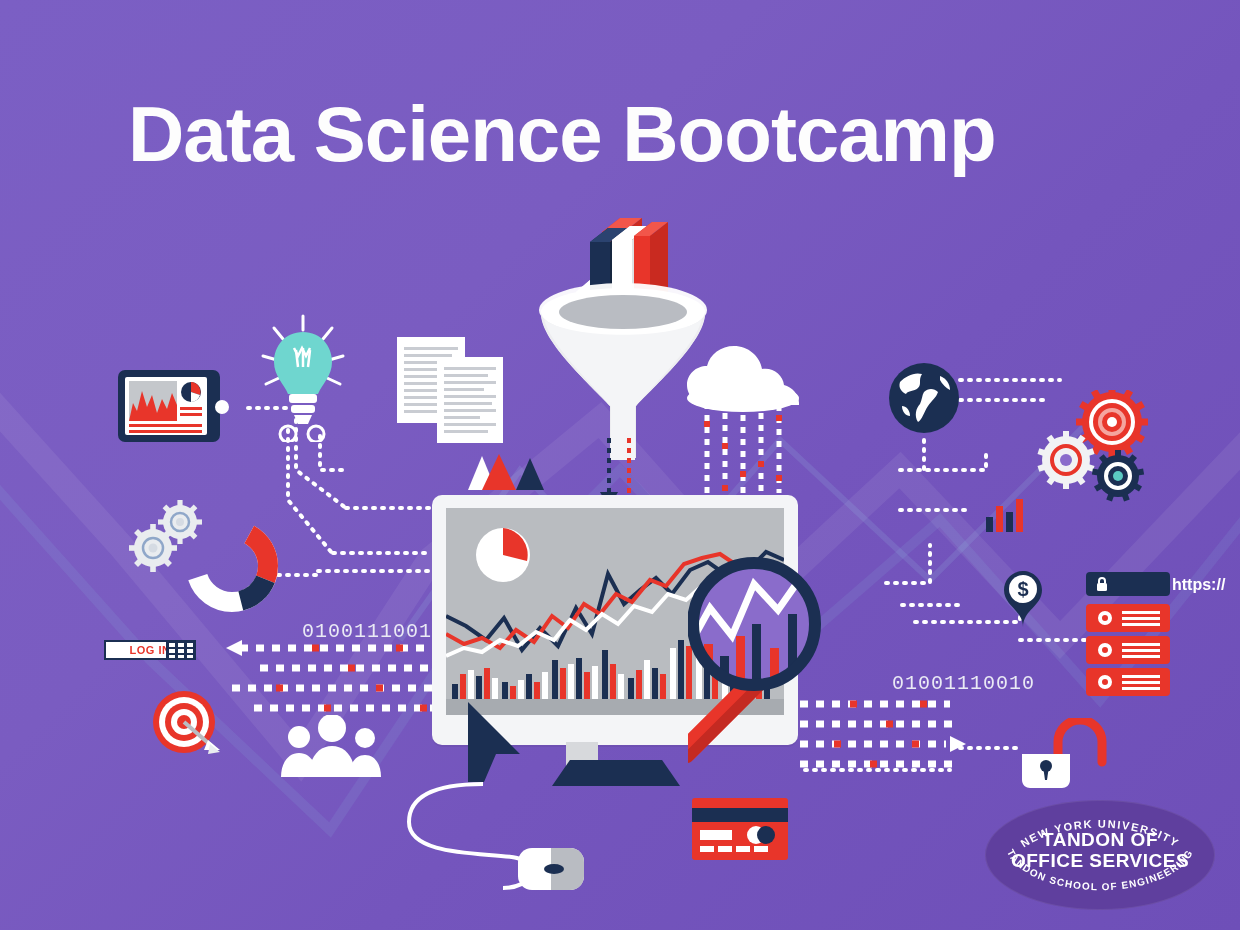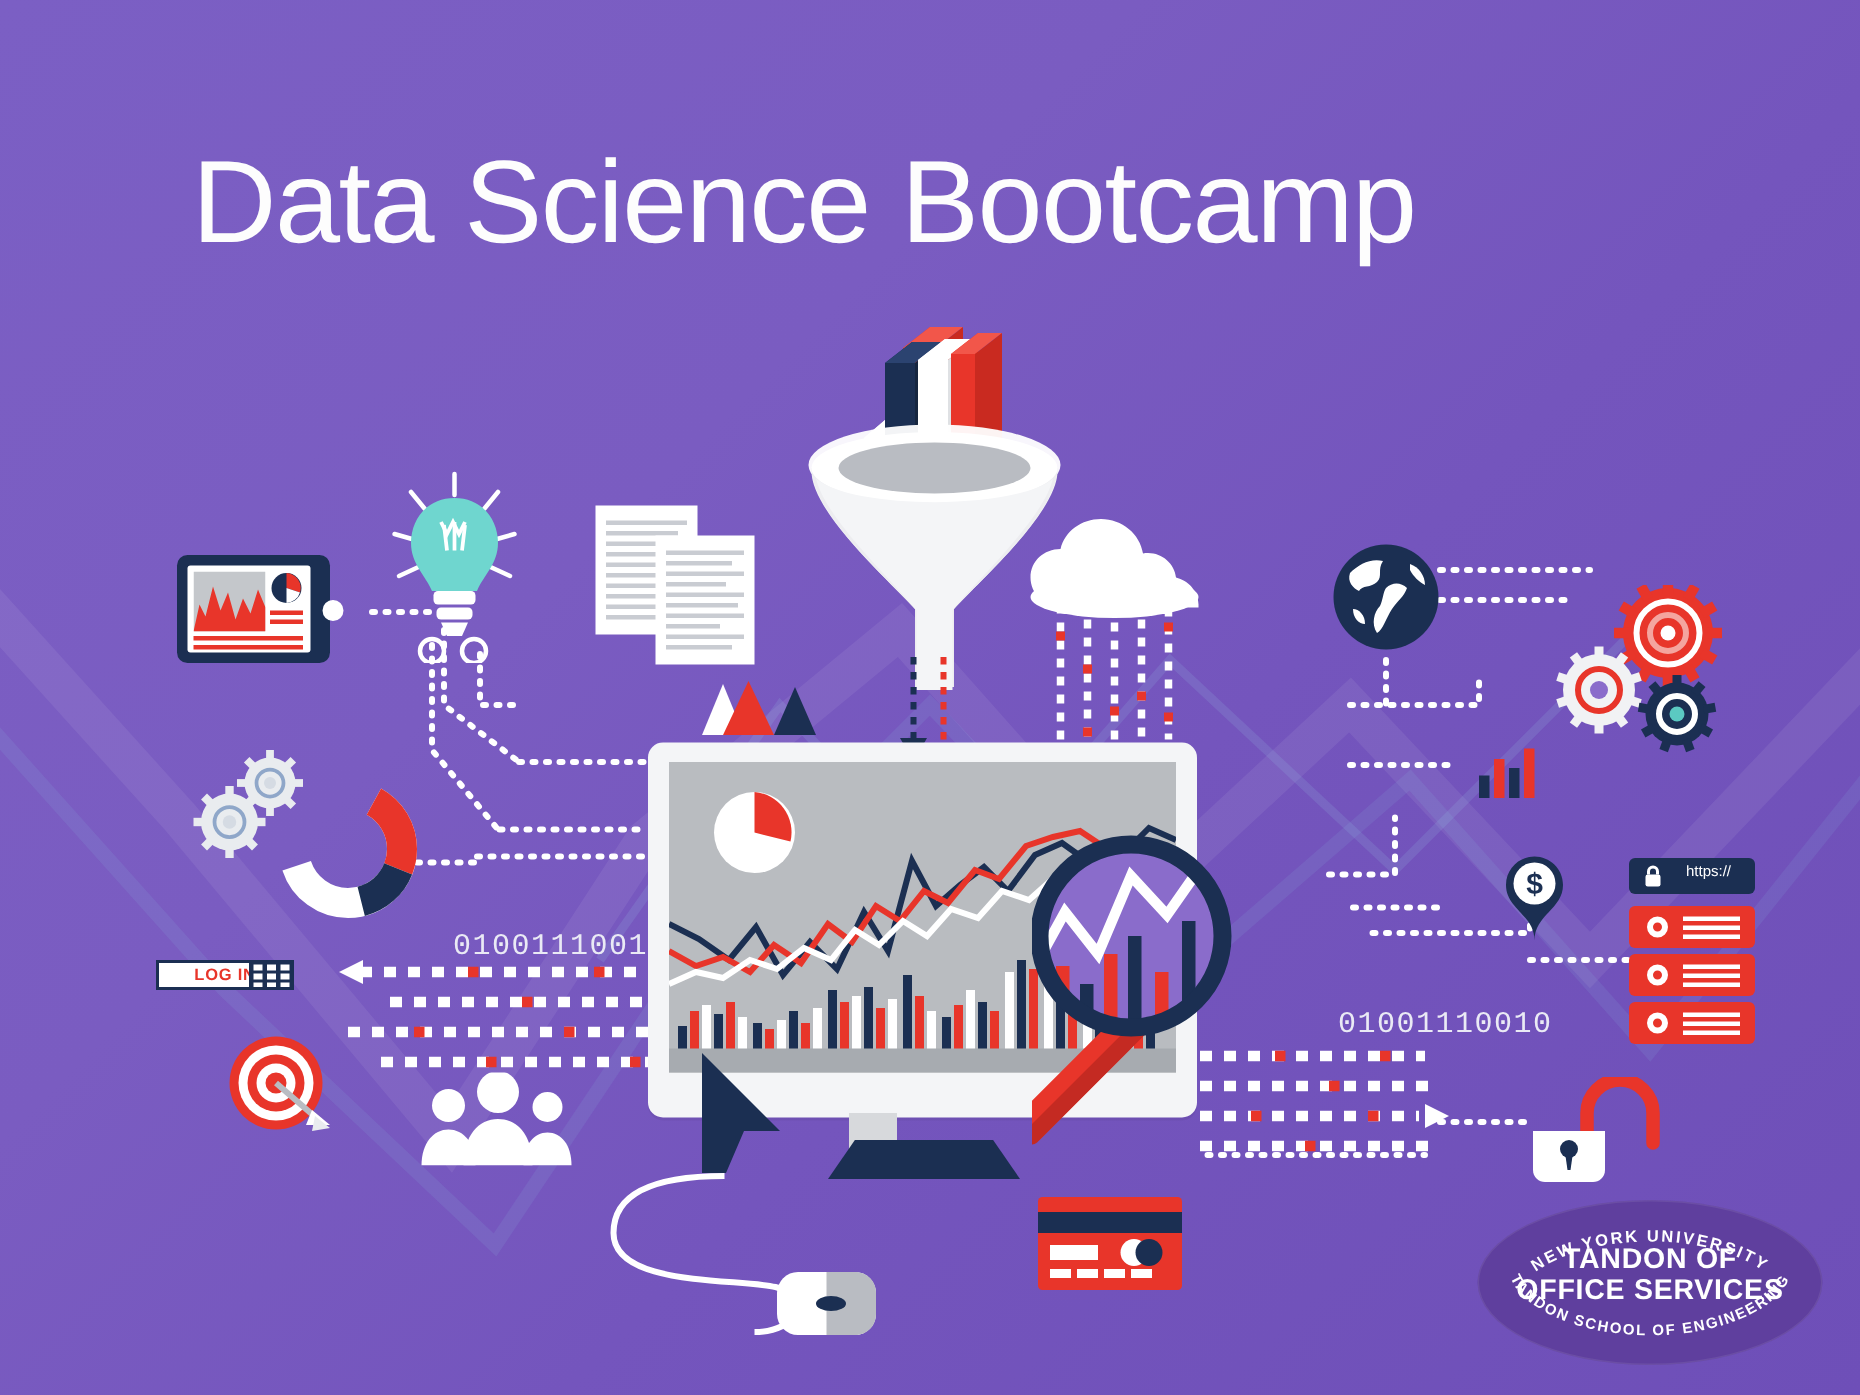--- a/index.html
+++ b/index.html
@@ -2,21 +2,21 @@
 <html><head>
 <meta charset="utf-8">
 <style>
   html,body{margin:0;padding:0;background:#6b4fb8;}
   body{font-family:"Liberation Sans",sans-serif;}
   #stage{position:relative;width:1240px;height:930px;overflow:hidden;
     background:linear-gradient(135deg,#7b5fc4 0%,#7a5cc1 35%,#7455bd 60%,#6e4fb8 100%);}
   .abs{position:absolute;}
   .bgdeco{position:absolute;inset:0;pointer-events:none;}
   
-  #title{left:128px;top:95px;width:1000px;font-size:78px;font-weight:normal;color:#fdfdfd;
+  #title{left:128px;top:95px;width:1000px;font-size:78px;font-weight:bold;color:#fdfdfd;
     letter-spacing:-1px;line-height:1;font-family:"Liberation Sans",sans-serif;}
   .node{position:absolute;width:14px;height:14px;border:3px solid #fff;border-radius:50%;box-sizing:border-box;}
   
   #monitor{left:432px;top:495px;width:366px;height:250px;background:#f4f5f7;border-radius:10px;
     box-shadow:0 2px 0 rgba(0,0,0,.05);}
   #screen{position:absolute;left:14px;top:13px;width:338px;height:207px;background:#b9bcc0;overflow:hidden;}
   #screenfoot{position:absolute;left:14px;top:204px;width:338px;height:16px;background:#a7abb0;}
   #neck{position:absolute;left:566px;top:742px;width:32px;height:28px;background:#d7d9dc;}
   #base{position:absolute;left:552px;top:760px;width:128px;height:26px;background:#1b2f52;
     clip-path:polygon(14% 0,86% 0,100% 100%,0 100%);}
@@ -26,21 +26,21 @@
   #nyu .l2{position:absolute;top:29px;left:0;width:100%;text-align:center;color:#fff;font-size:19px;font-weight:bold;letter-spacing:.5px;}
   #nyu .l3{position:absolute;top:50px;left:0;width:100%;text-align:center;color:#fff;font-size:19px;font-weight:bold;letter-spacing:.5px;}
   
   .binary{position:absolute;color:#eaeaf5;font-size:20px;font-family:"Liberation Mono",monospace;letter-spacing:1px;}
   
   #loginbar{left:104px;top:640px;width:92px;height:20px;background:#fff;border:2px solid #1b2f52;box-sizing:border-box;}
   #loginlabel{position:absolute;left:104px;top:644px;width:92px;text-align:center;color:#e8352a;font-size:11px;font-weight:bold;letter-spacing:.5px;}
   #logingrid{position:absolute;left:166px;top:640px;width:30px;height:20px;background:#1b2f52;}
   
   #httpsbar{left:1086px;top:572px;width:84px;height:24px;background:#1b2f52;border-radius:4px;}
-  #httpstext{position:absolute;left:1124px;top:576px;color:#fff;font-size:10px;font-weight:normal;}
+  #httpstext{position:absolute;left:1172px;top:576px;color:#fff;font-size:16px;font-weight:bold;}
   .server{position:absolute;left:1086px;width:84px;height:28px;background:#e8352a;border-radius:4px;}
   .srvdot{position:absolute;left:12px;top:7px;width:14px;height:14px;border:4px solid #fff;border-radius:50%;box-sizing:border-box;}
   .srvline{position:absolute;left:36px;width:38px;height:3px;background:#fff;}
 </style>
 </head>
 <body>
 
 <div id="stage">
 
   <svg class="bgdeco" viewBox="0 0 1240 930" preserveAspectRatio="none">

